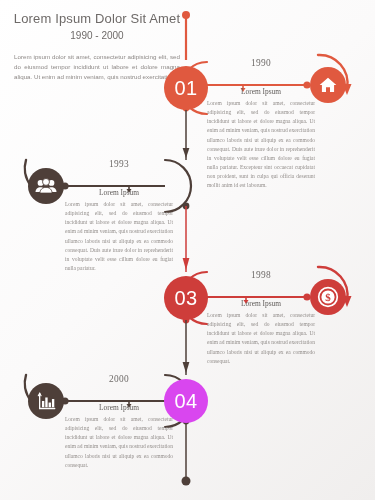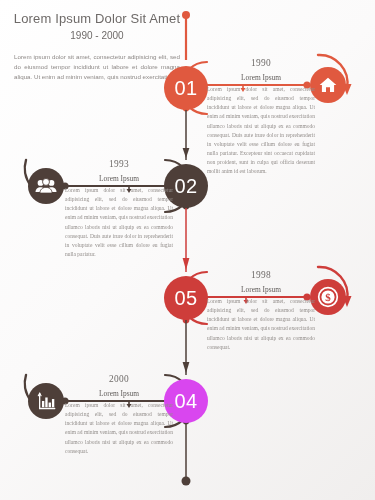--- a/index.html
+++ b/index.html
@@ -26,21 +26,21 @@
     color:#fff;font-size:20px;letter-spacing:.5px;
   }
   .icon-badge{
     position:absolute;width:36px;height:36px;border-radius:50%;
     display:flex;align-items:center;justify-content:center;
   }
   .icon-badge svg{display:block;}
 
   .blk{position:absolute;font-family:Liberation Serif, serif;}
   .blk .year{font-size:9.4px;color:#6e6a68;letter-spacing:.3px;}
-  .blk .sub{font-size:7.4px;color:#5f5b59;margin-top:5px;}
+  .blk .sub{font-size:7.4px;color:#5f5b59;margin-top:19px;}
   .blk .body{
     margin-top:3px;font-size:5.5px;line-height:1.66;color:#928d8a;
     text-align:justify;
   }
   .blk.right{text-align:center;}
   .blk.left{text-align:center;}
 </style>
 </head>
 <body>
 
@@ -110,25 +110,22 @@
     <path d="M 48 407 L 60 412 L 51 418 Z" fill="#4E3F39"></path>
 
     <circle cx="186" cy="421" r="3.4" fill="#4E3F39"></circle>
     <line x1="186" y1="421" x2="186" y2="479" stroke="#4E3F39" stroke-width="1.5"></line>
     <circle cx="186" cy="481" r="4.5" fill="#4E3F39"></circle>
   </svg>
 
   <div class="node-num" style="left:164px;top:66px;background:#E0593F;">
     <span>01</span>
   </div>
-  <div class="node-num" style="left:164px;top:164px;background:#4E3F39;">
-    <span>02</span>
-  </div>
   <div class="node-num" style="left:164px;top:276px;background:#CE3D3A;">
-    <span>05</span>
+    <span>03</span>
   </div>
   <div class="node-num" style="left:164px;top:379px;background:#d946ef;">
     <span>04</span>
   </div>
 
   <div class="icon-badge" style="left:310px;top:67px;background:#E0593F;">
     <svg width="20" height="20" viewBox="0 0 24 24">
       <path d="M12 3.2 L22 12 L19.3 12 L19.3 20.5 L14.4 20.5 L14.4 14.8 L9.6 14.8 L9.6 20.5 L4.7 20.5 L4.7 12 L2 12 Z" fill="#ffffff"></path>
     </svg>
   </div>

